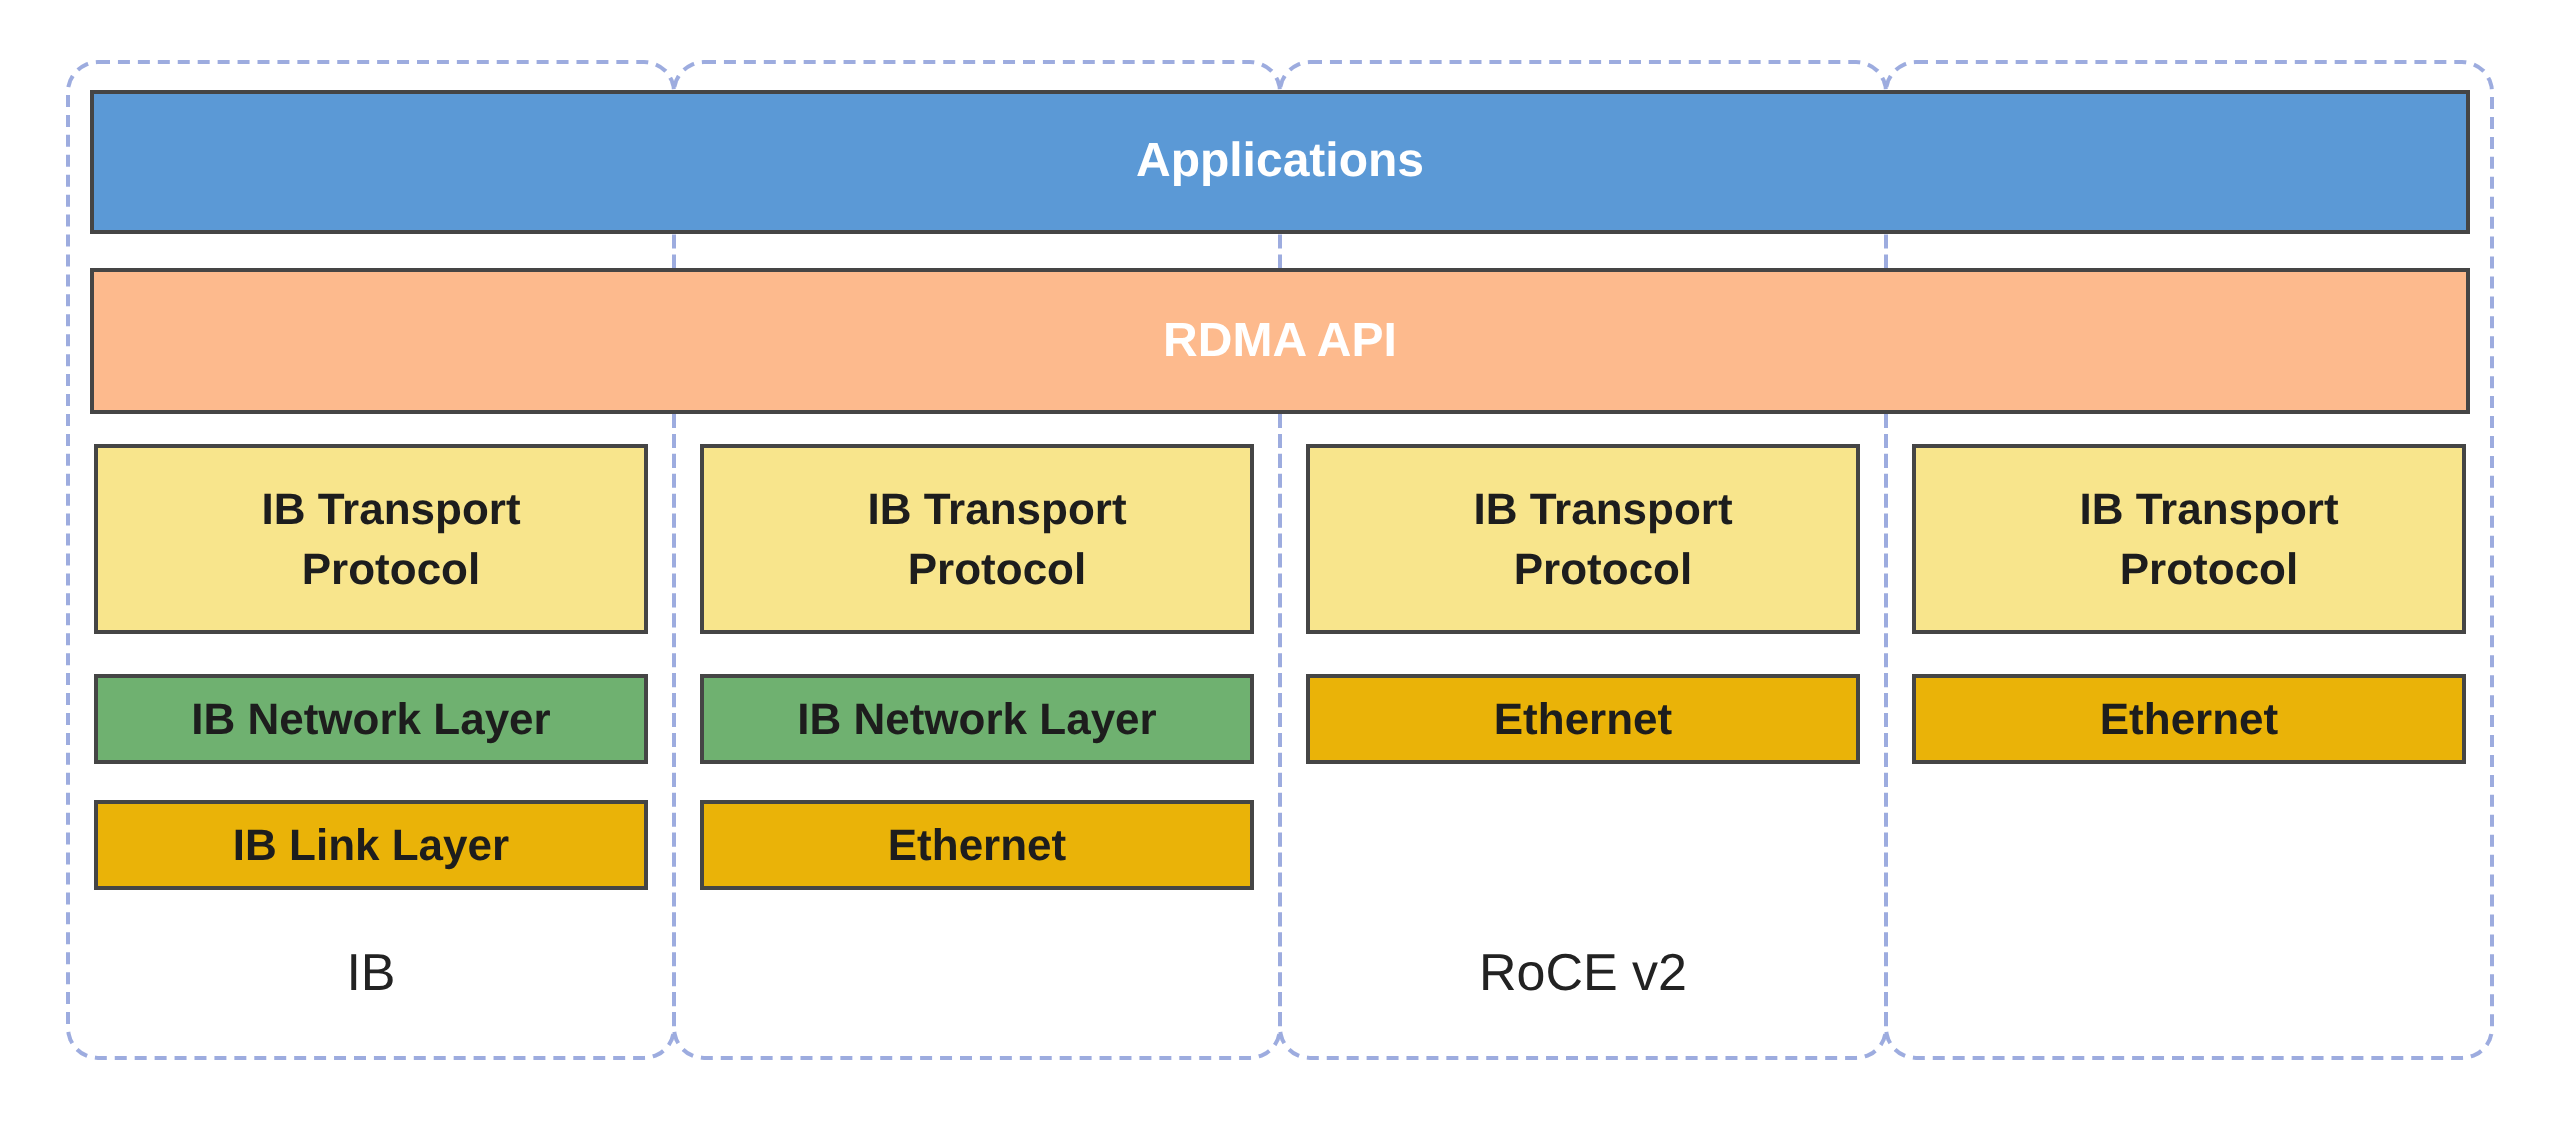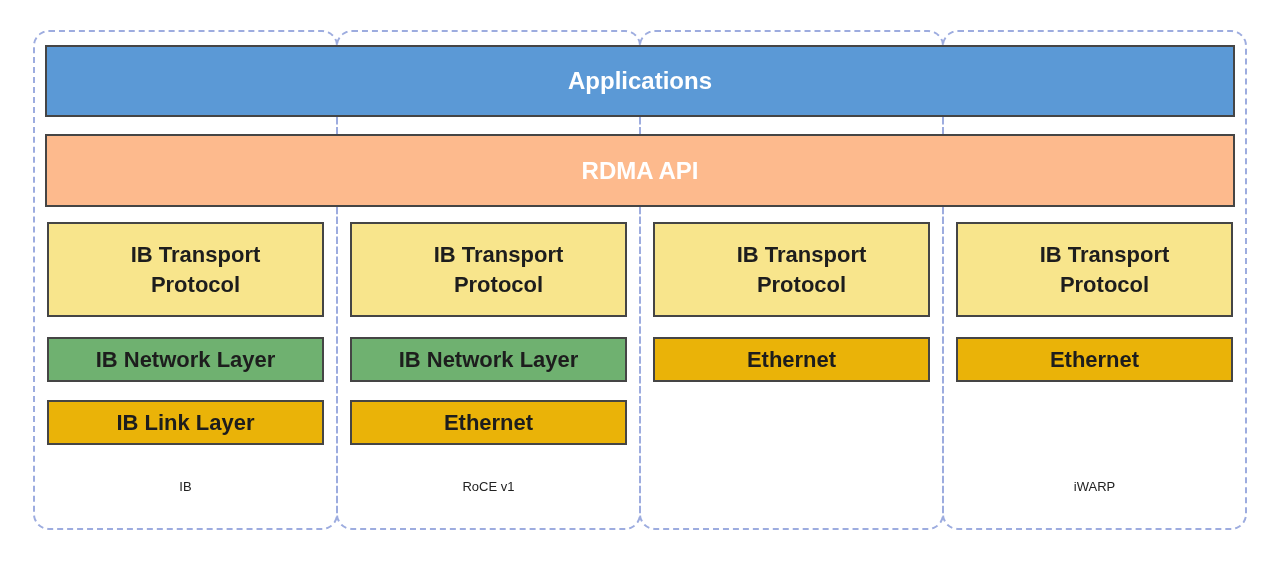--- a/index.html
+++ b/index.html
@@ -52,21 +52,21 @@
     max-width: 175px;
     line-height: 1.35;
   }
   .lane-label {
     position: absolute;
     left: 0; right: 0; bottom: 0;
     height: 84px;
     display: flex;
     align-items: center;
     justify-content: center;
-    font-size: 13px;
+    font-size: 26px;
     font-weight: 400;
     color: #222222;
   }
   .bar {
     position: absolute;
     left: 45px;
     right: 45px;
     box-sizing: border-box;
     border: 2px solid #454545;
     display: flex;
@@ -107,44 +107,43 @@
         <div class="box box-transport">
           <span class="wrap2">IB Transport Protocol</span>
         </div>
         <div class="box box-network">
           <span>IB Network Layer</span>
         </div>
         <div class="box box-link">
           <span>Ethernet</span>
         </div>
       </div>
-      <div class="lane-label">RoCE v1</div>
+    </div>
+
+    <div class="lane">
+      <div class="stack">
+        <div class="box box-transport">
+          <span class="wrap2">IB Transport Protocol</span>
+        </div>
+        <div class="box box-link">
+          <span>Ethernet</span>
+        </div>
+      </div>
+      <div class="lane-label">RoCE v2</div>
     </div>
 
     <div class="lane">
       <div class="stack">
         <div class="box box-transport">
           <span class="wrap2">IB Transport Protocol</span>
         </div>
         <div class="box box-link">
           <span>Ethernet</span>
         </div>
       </div>
     </div>
 
-    <div class="lane">
-      <div class="stack">
-        <div class="box box-transport">
-          <span class="wrap2">IB Transport Protocol</span>
-        </div>
-        <div class="box box-link">
-          <span>Ethernet</span>
-        </div>
-      </div>
-      <div class="lane-label">iWARP</div>
-    </div>
-
   </div>
 
   <div class="bar bar-rdma">RDMA API</div>
   <div class="bar bar-apps">Applications</div>
 
 </div>
 
 </body></html>

